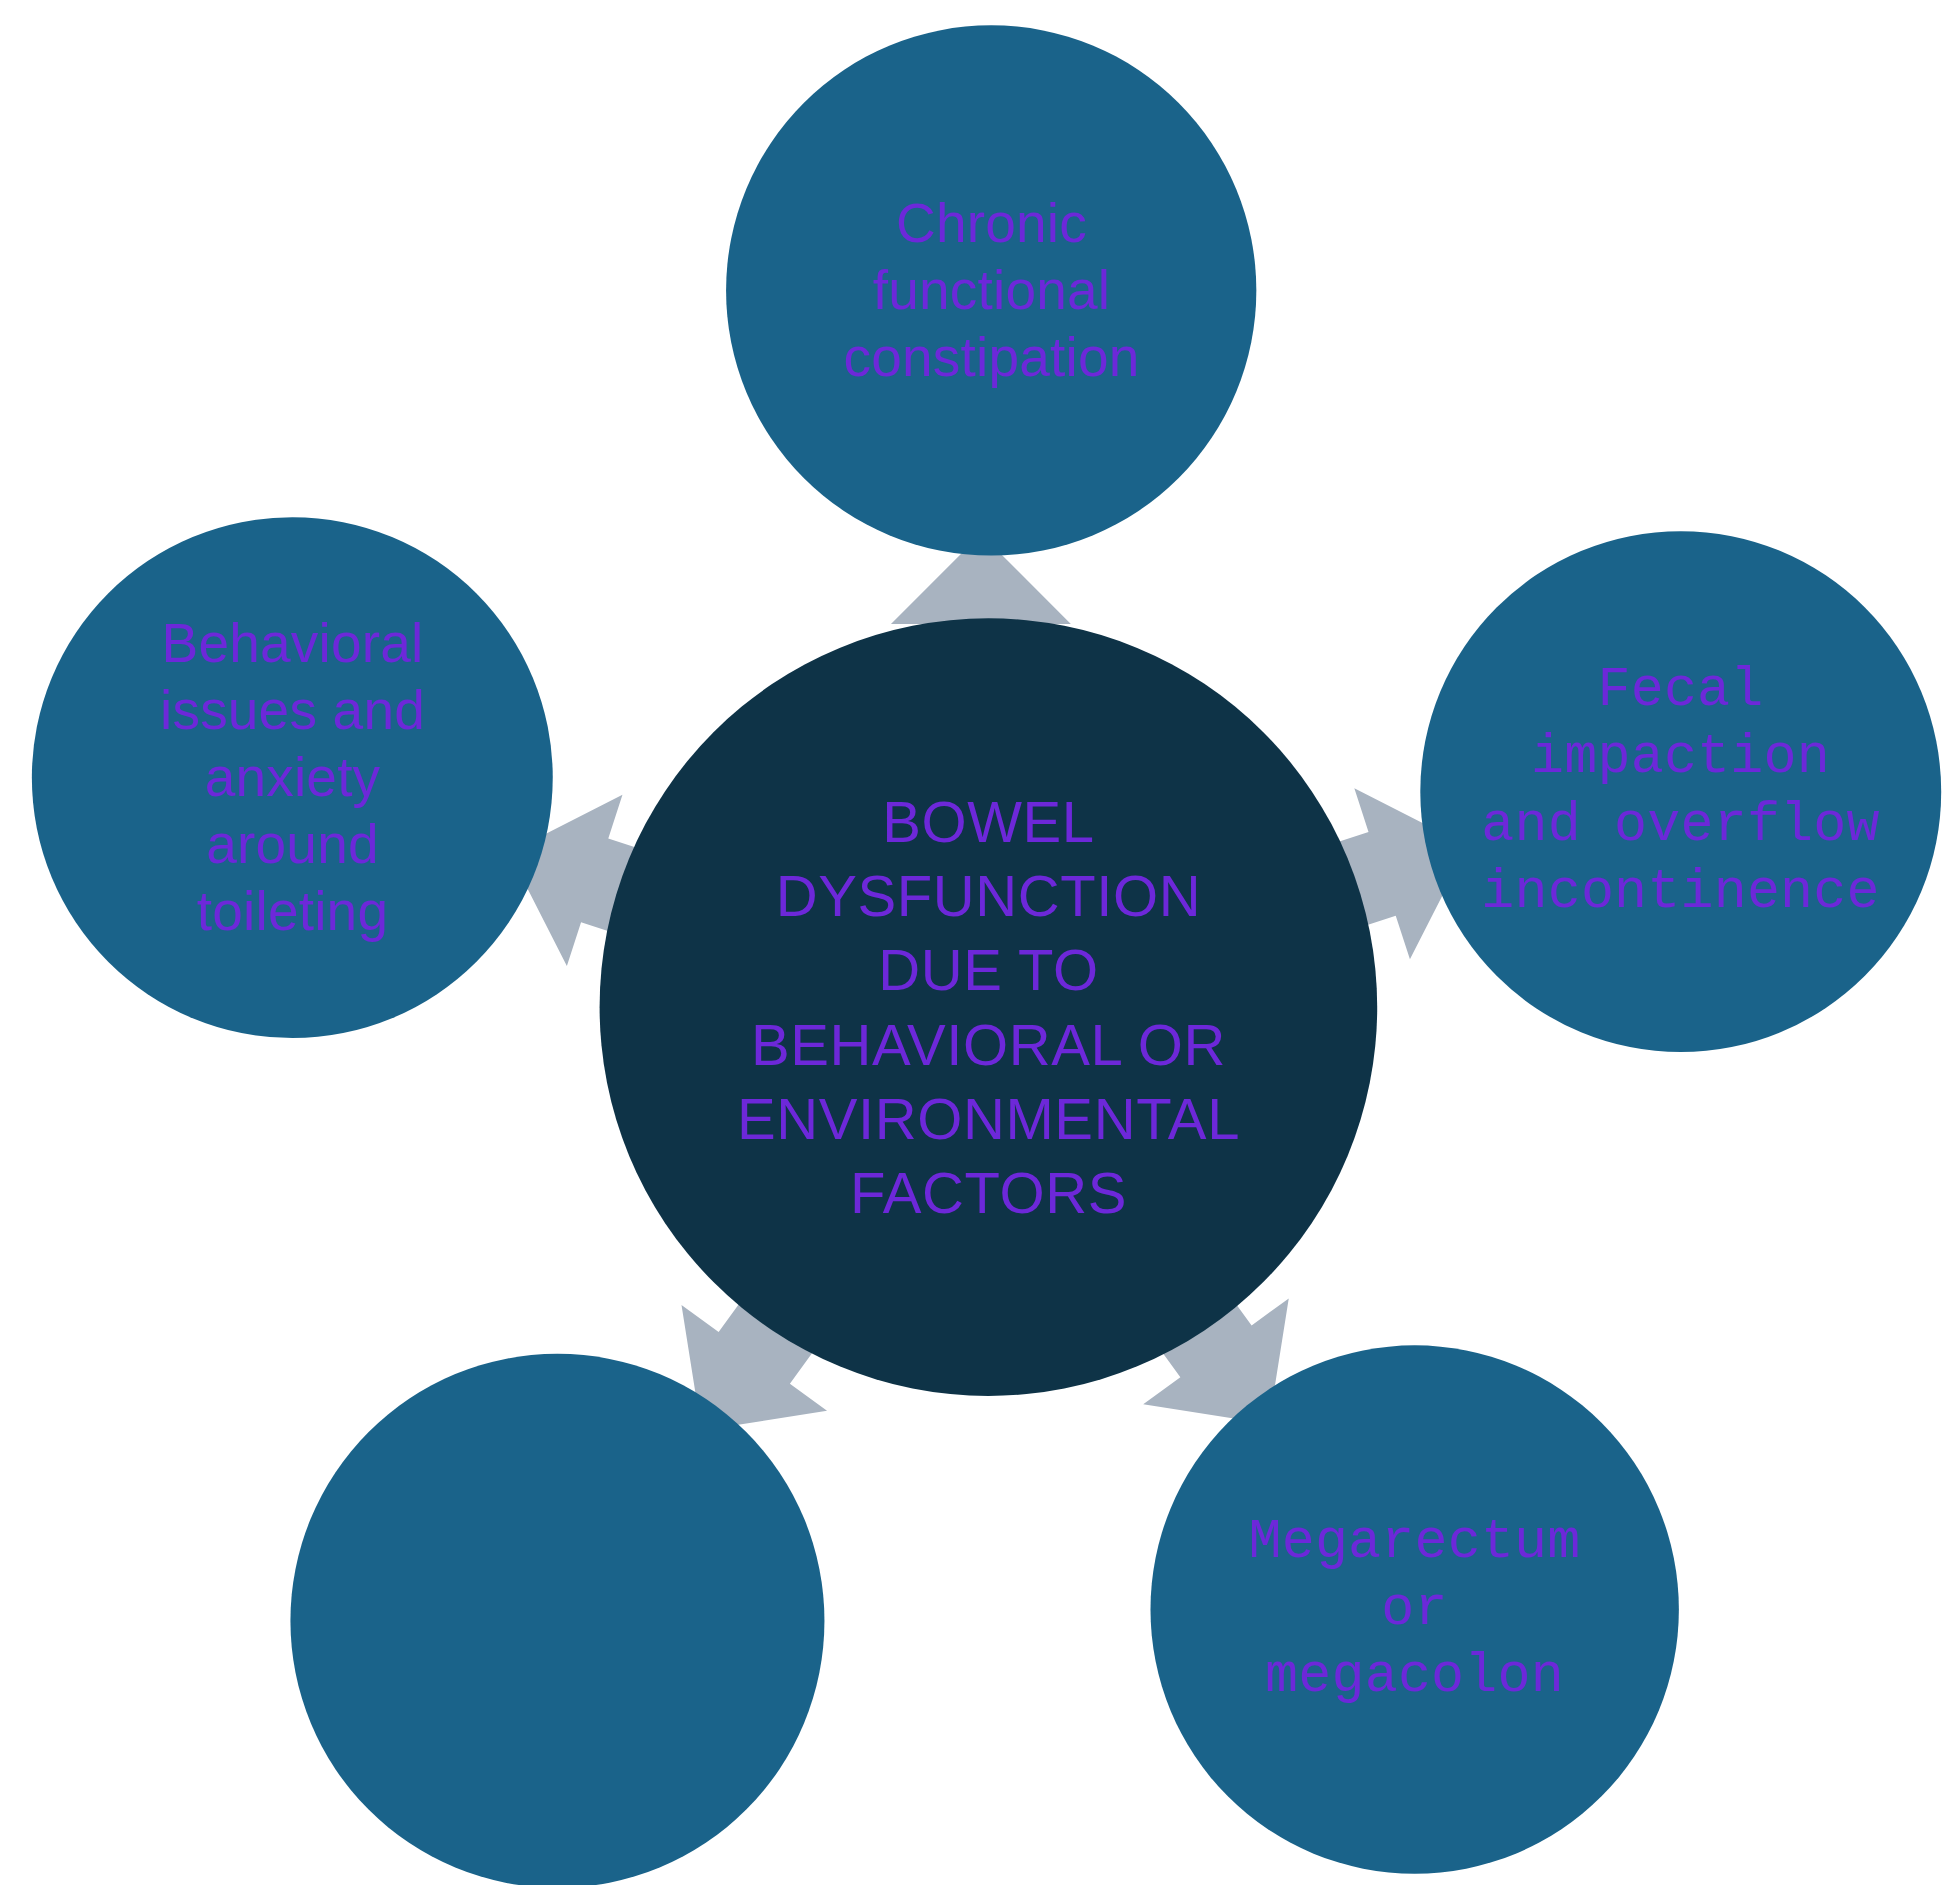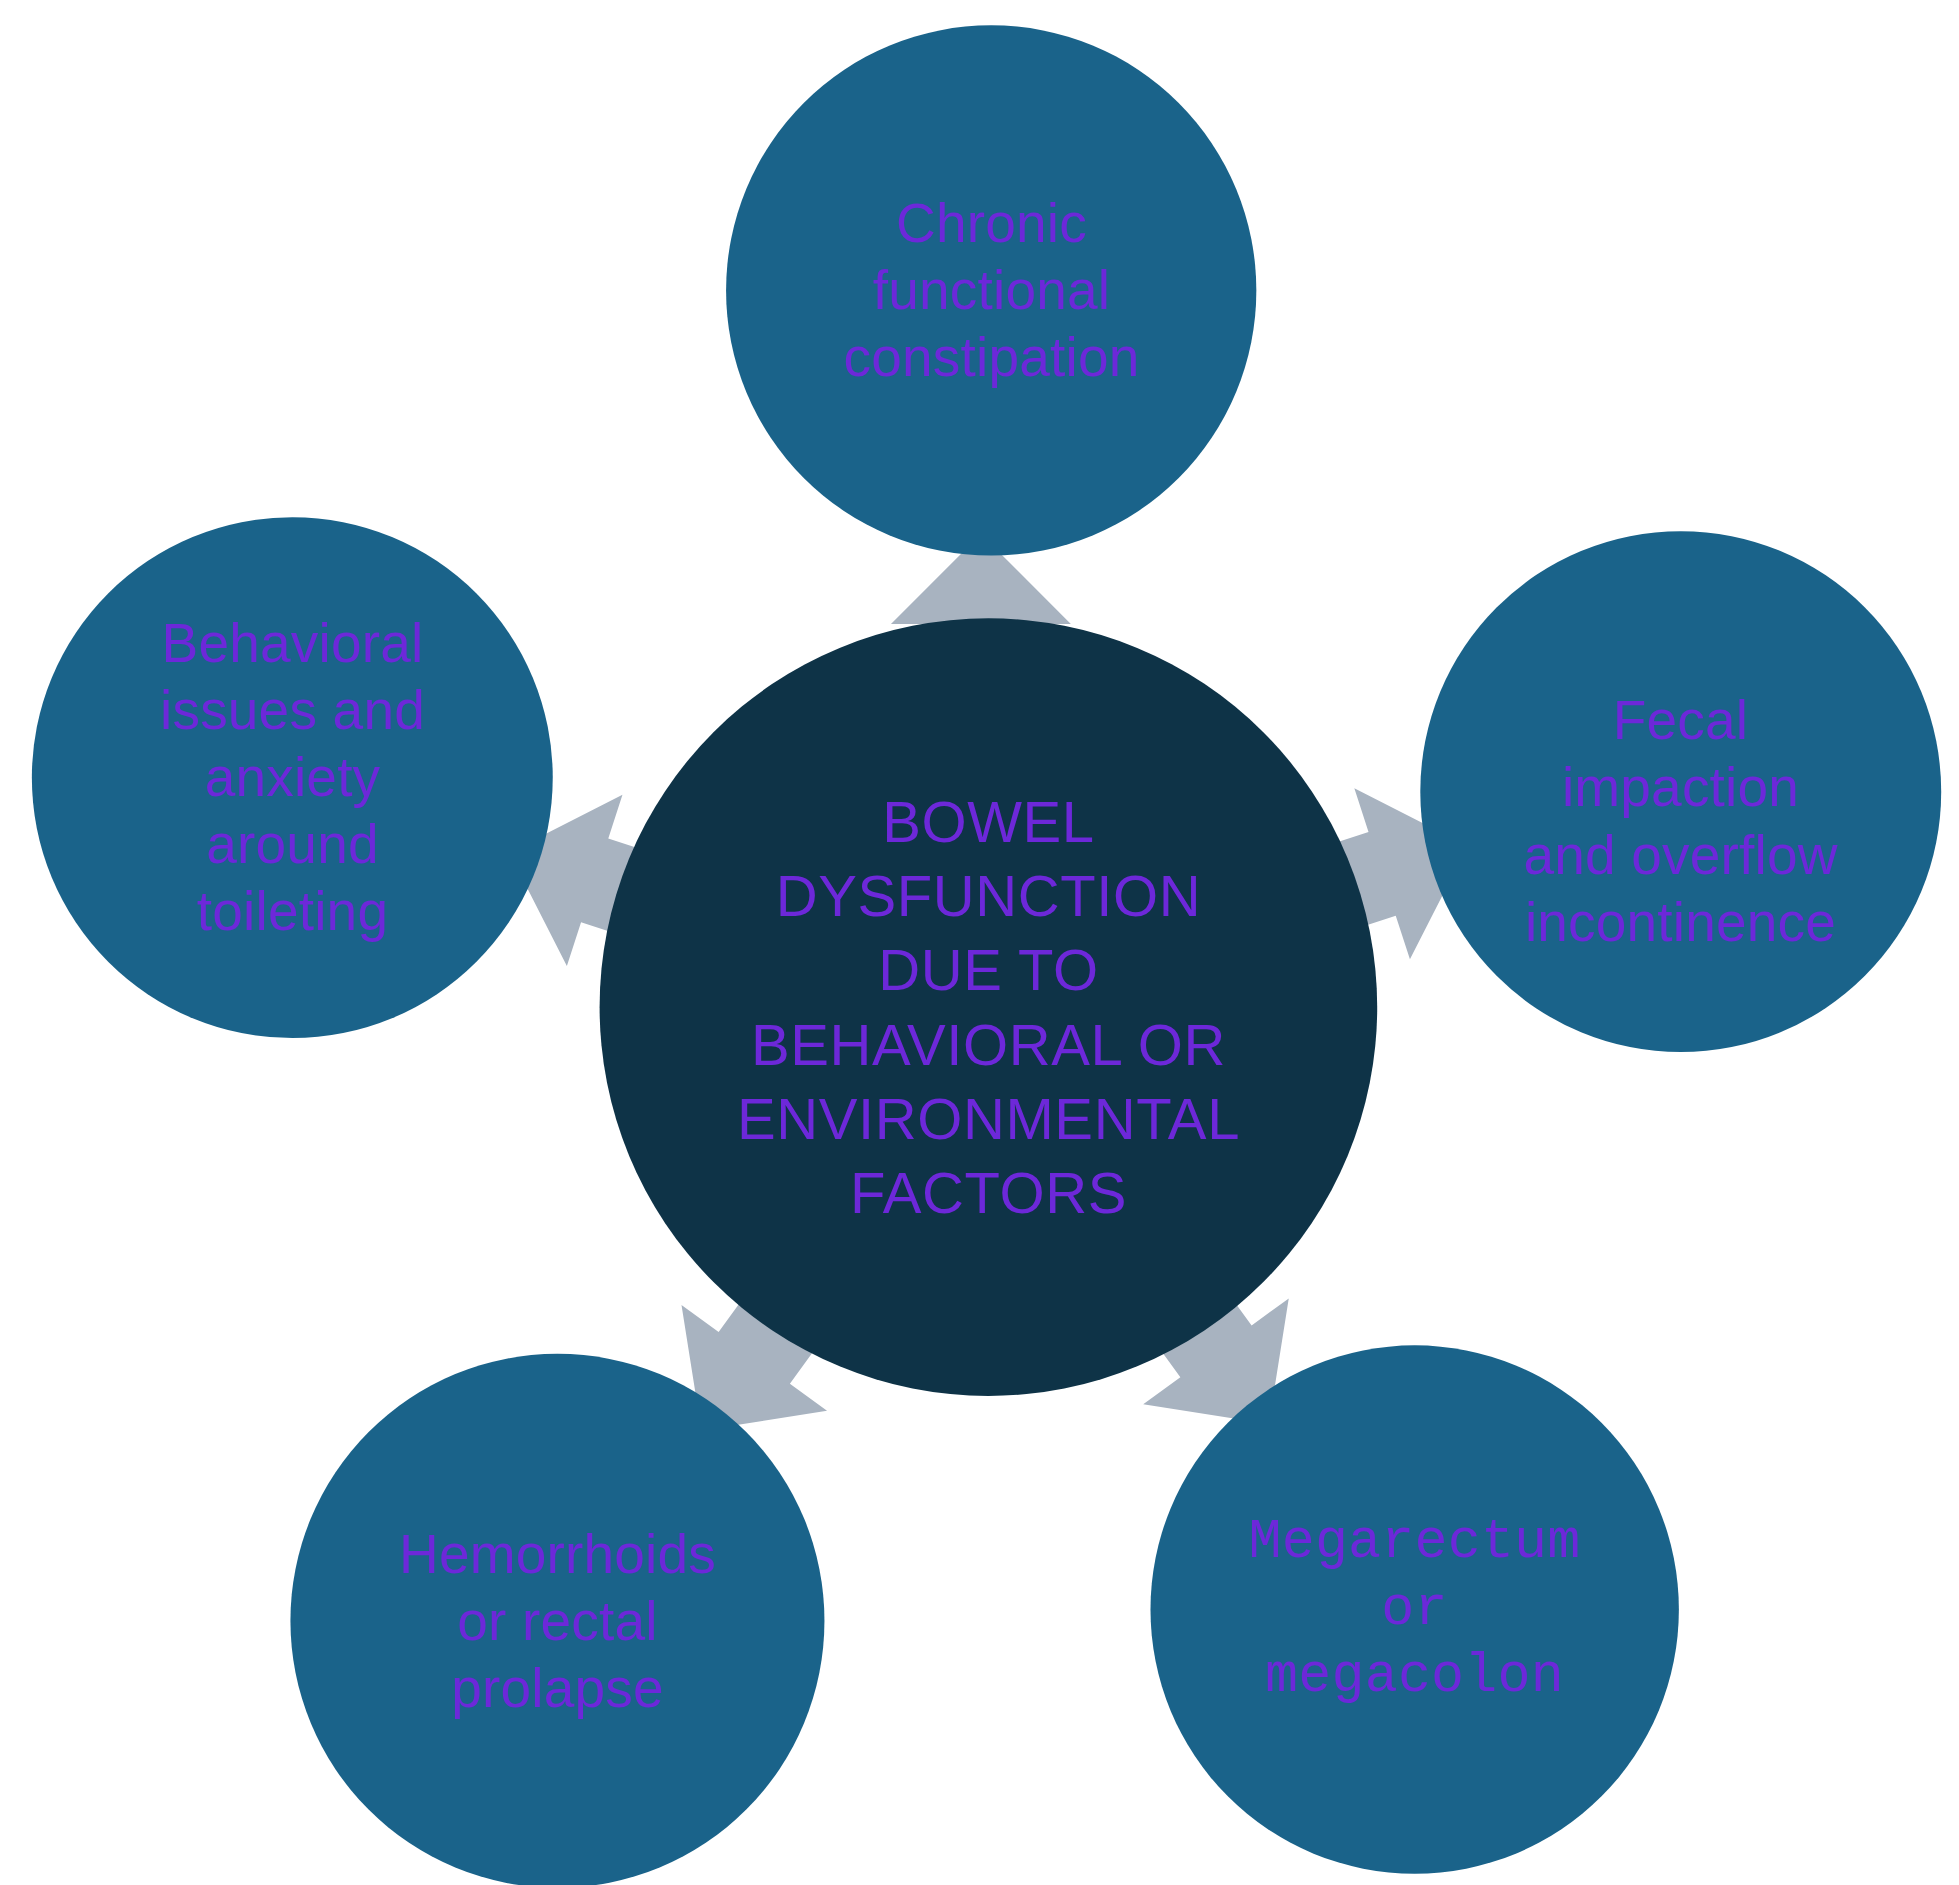--- a/index.html
+++ b/index.html
@@ -96,32 +96,29 @@
 DYSFUNCTION
 DUE TO
 BEHAVIORAL OR
 ENVIRONMENTAL
 FACTORS</div>
 
   <div class="node-text node-satellite" style="left:729px; top:28px; width:525px; height:525px;">Chronic
 functional
 constipation</div>
 
-  <div class="node-text node-satellite" style="left:1418px; top:559px; width:525px; height:525px;">Fecal
+  <div class="node-text node-satellite" style="left:1418px; top:529px; width:525px; height:525px;font-family:Liberation Mono, monospace;">Fecal
 impaction
 and overflow
 incontinence</div>
 
   <div class="node-text node-satellite" style="left:1152px; top:1347px; width:525px; height:525px;font-family:Liberation Mono, monospace;">Megarectum
 or
 megacolon</div>
 
-  <div class="node-text node-satellite" style="left:295px; top:1359px; width:525px; height:525px;">Hemorrhoids
-or rectal
-prolapse</div>
 
   <div class="node-text node-satellite" style="left:30px; top:515px; width:525px; height:525px;">Behavioral
 issues and
 anxiety
 around
 toileting</div>
 
 </div>
 
 

